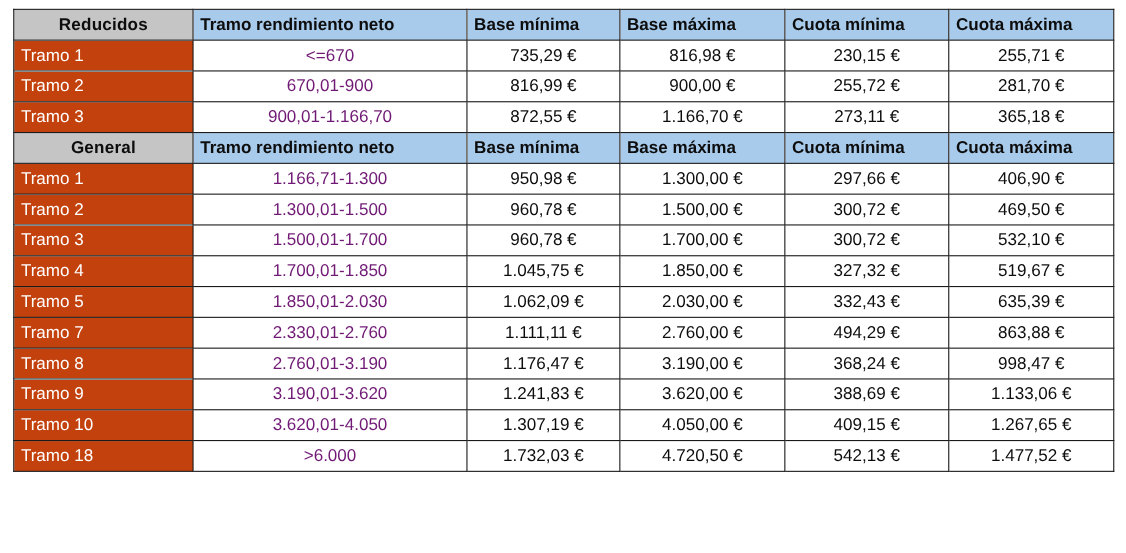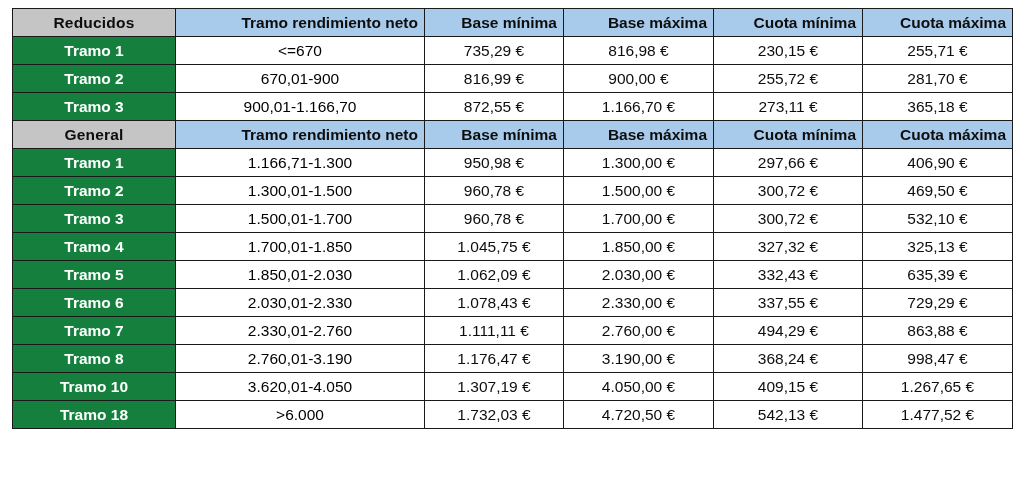--- a/index.html
+++ b/index.html
@@ -57,37 +57,37 @@
     height: 40px;
     margin-left: 12px;
   }
 
   
   td.colhead {
     background: #a9cbeb;
     color: #0d0d0d;
     font-weight: bold;
     font-size: 15.5px;
-    text-align: right;
+    text-align: left;
     height: 40px;
   }
 
   
   td.rowlabel {
-    background: #15803d;
+    background: #c2410c;
     color: #ffffff;
-    font-weight: bold;
+    font-weight: normal;
     font-size: 15.5px;
-    text-align: center;
+    text-align: left;
   }
 
   
   td.data-center {
     background: #ffffff;
-    color: #000000;
+    color: #701a75;
     text-align: center;
   }
   td.data-right {
     background: #ffffff;
     color: #0d0d0d;
     text-align: center;
     padding-right: 9px;
   }
 </style>
 </head>
@@ -167,55 +167,55 @@
           <td class="data-right">1.700,00 €</td>
           <td class="data-right">300,72 €</td>
           <td class="data-right">532,10 €</td>
         </tr>
         <tr>
           <td class="rowlabel">Tramo 4</td>
           <td class="data-center">1.700,01-1.850</td>
           <td class="data-right">1.045,75 €</td>
           <td class="data-right">1.850,00 €</td>
           <td class="data-right">327,32 €</td>
-          <td class="data-right">325,13 €</td>
+          <td class="data-right">519,67 €</td>
         </tr>
         <tr>
           <td class="rowlabel">Tramo 5</td>
           <td class="data-center">1.850,01-2.030</td>
           <td class="data-right">1.062,09 €</td>
           <td class="data-right">2.030,00 €</td>
           <td class="data-right">332,43 €</td>
           <td class="data-right">635,39 €</td>
         </tr>
         <tr>
-          <td class="rowlabel">Tramo 6</td>
-          <td class="data-center">2.030,01-2.330</td>
-          <td class="data-right">1.078,43 €</td>
-          <td class="data-right">2.330,00 €</td>
-          <td class="data-right">337,55 €</td>
-          <td class="data-right">729,29 €</td>
-        </tr>
-        <tr>
           <td class="rowlabel">Tramo 7</td>
           <td class="data-center">2.330,01-2.760</td>
           <td class="data-right">1.111,11 €</td>
           <td class="data-right">2.760,00 €</td>
           <td class="data-right">494,29 €</td>
           <td class="data-right">863,88 €</td>
         </tr>
         <tr>
           <td class="rowlabel">Tramo 8</td>
           <td class="data-center">2.760,01-3.190</td>
           <td class="data-right">1.176,47 €</td>
           <td class="data-right">3.190,00 €</td>
           <td class="data-right">368,24 €</td>
           <td class="data-right">998,47 €</td>
         </tr>
         <tr>
+          <td class="rowlabel">Tramo 9</td>
+          <td class="data-center">3.190,01-3.620</td>
+          <td class="data-right">1.241,83 €</td>
+          <td class="data-right">3.620,00 €</td>
+          <td class="data-right">388,69 €</td>
+          <td class="data-right">1.133,06 €</td>
+        </tr>
+        <tr>
           <td class="rowlabel">Tramo 10</td>
           <td class="data-center">3.620,01-4.050</td>
           <td class="data-right">1.307,19 €</td>
           <td class="data-right">4.050,00 €</td>
           <td class="data-right">409,15 €</td>
           <td class="data-right">1.267,65 €</td>
         </tr>
         <tr>
           <td class="rowlabel">Tramo 18</td>
           <td class="data-center">&gt;6.000</td>

